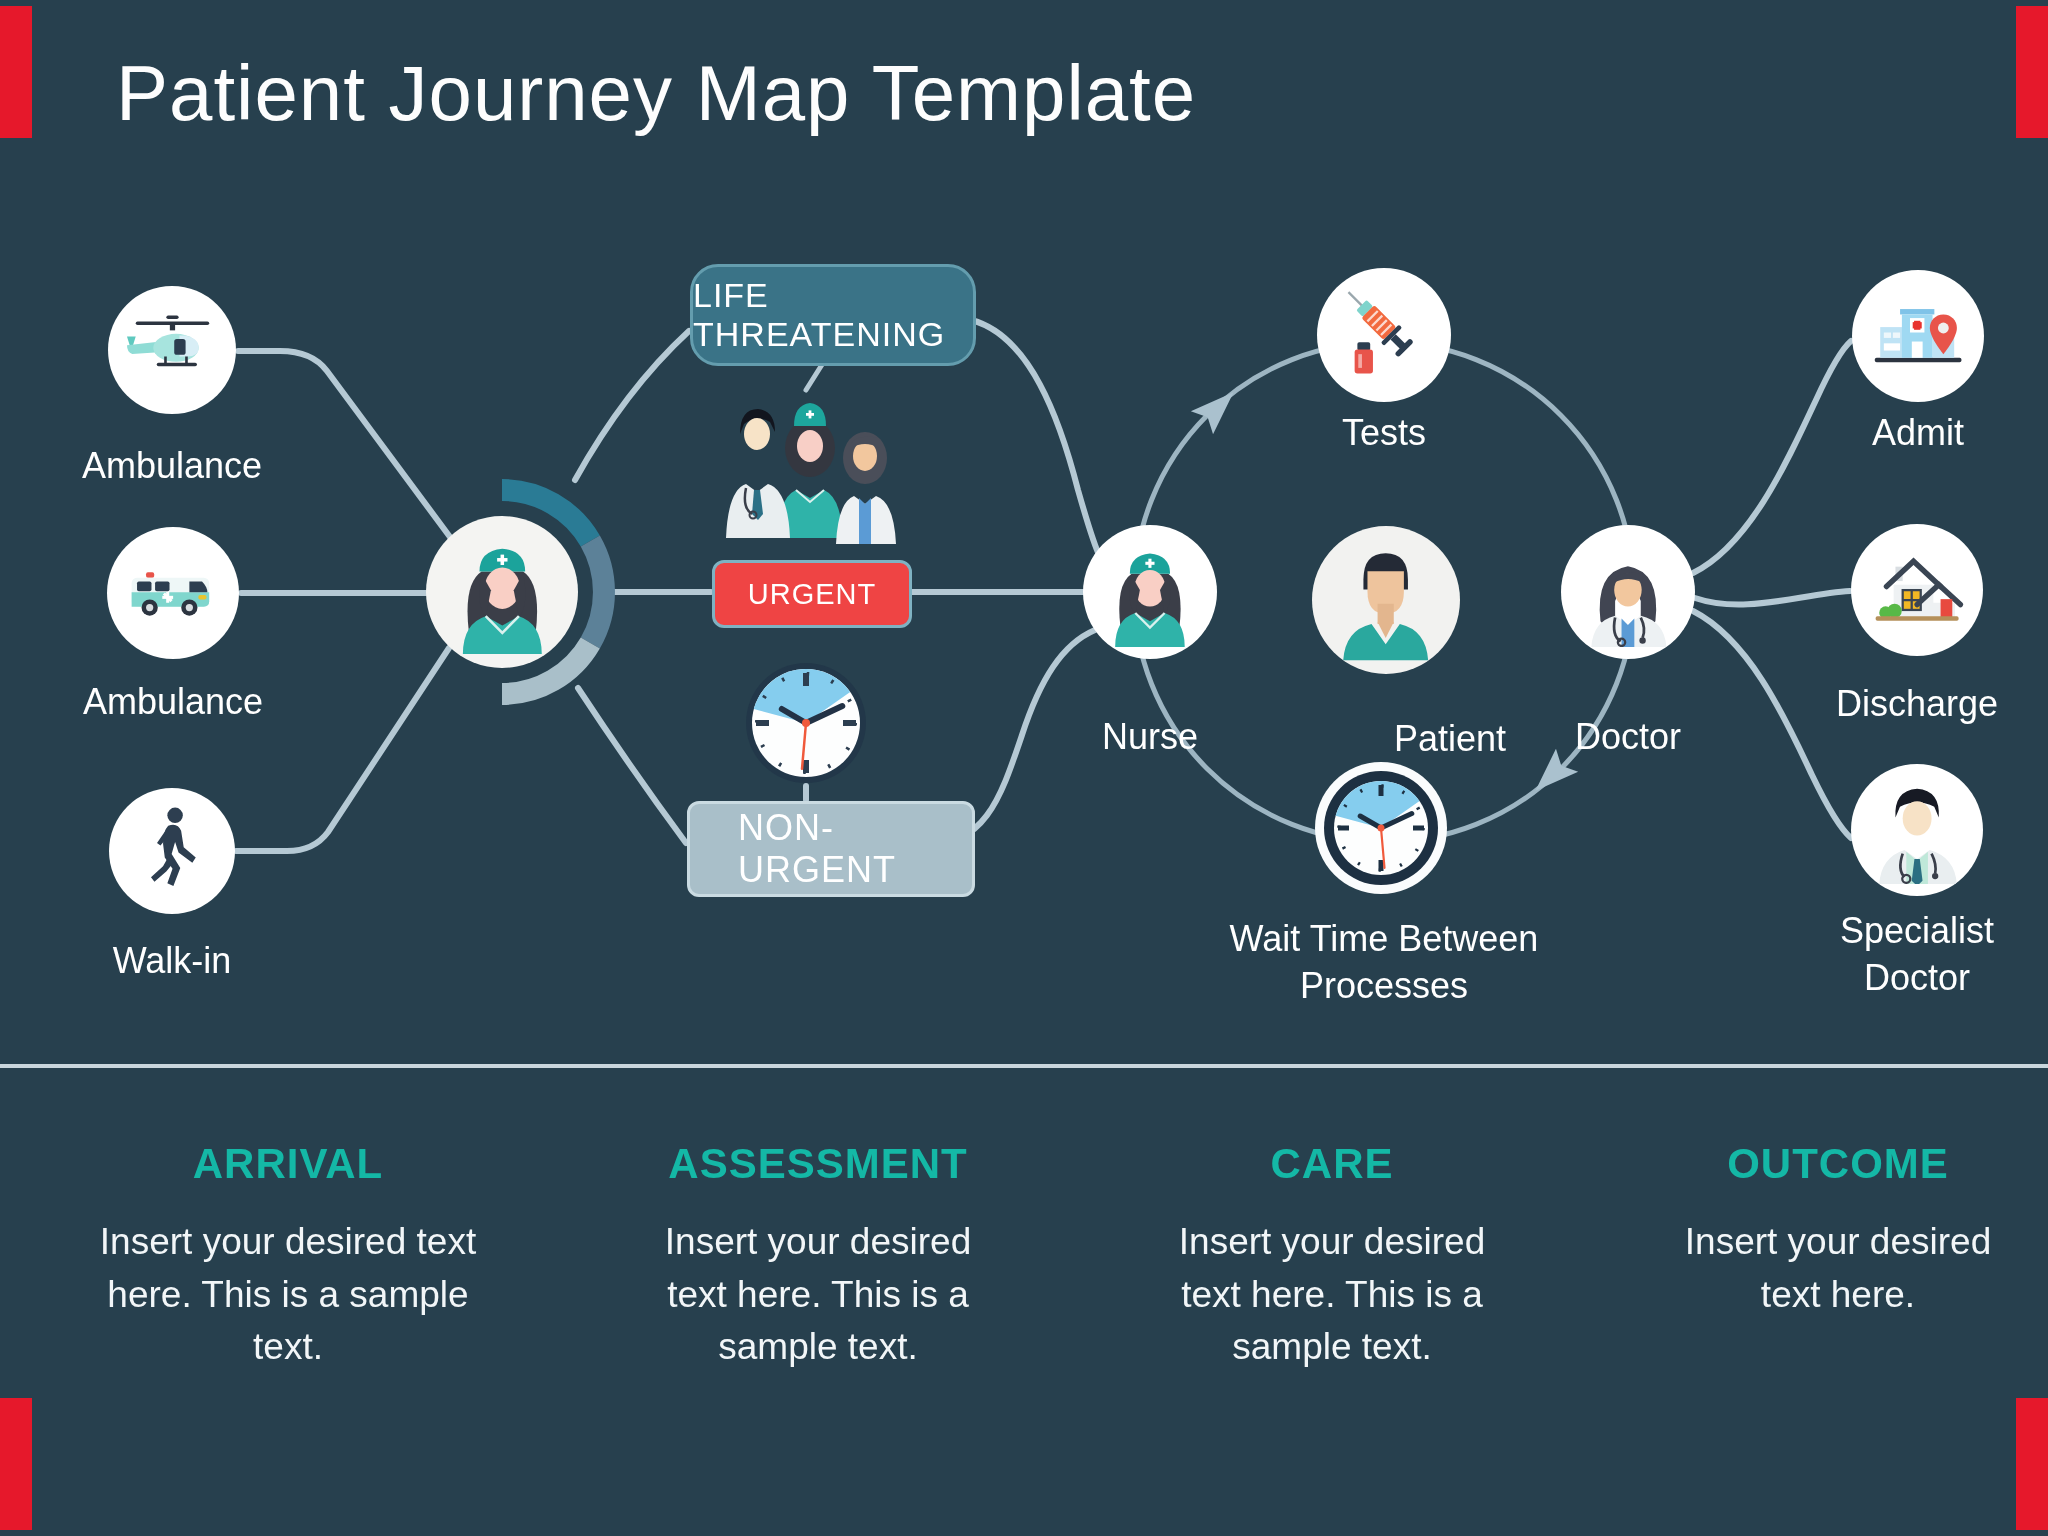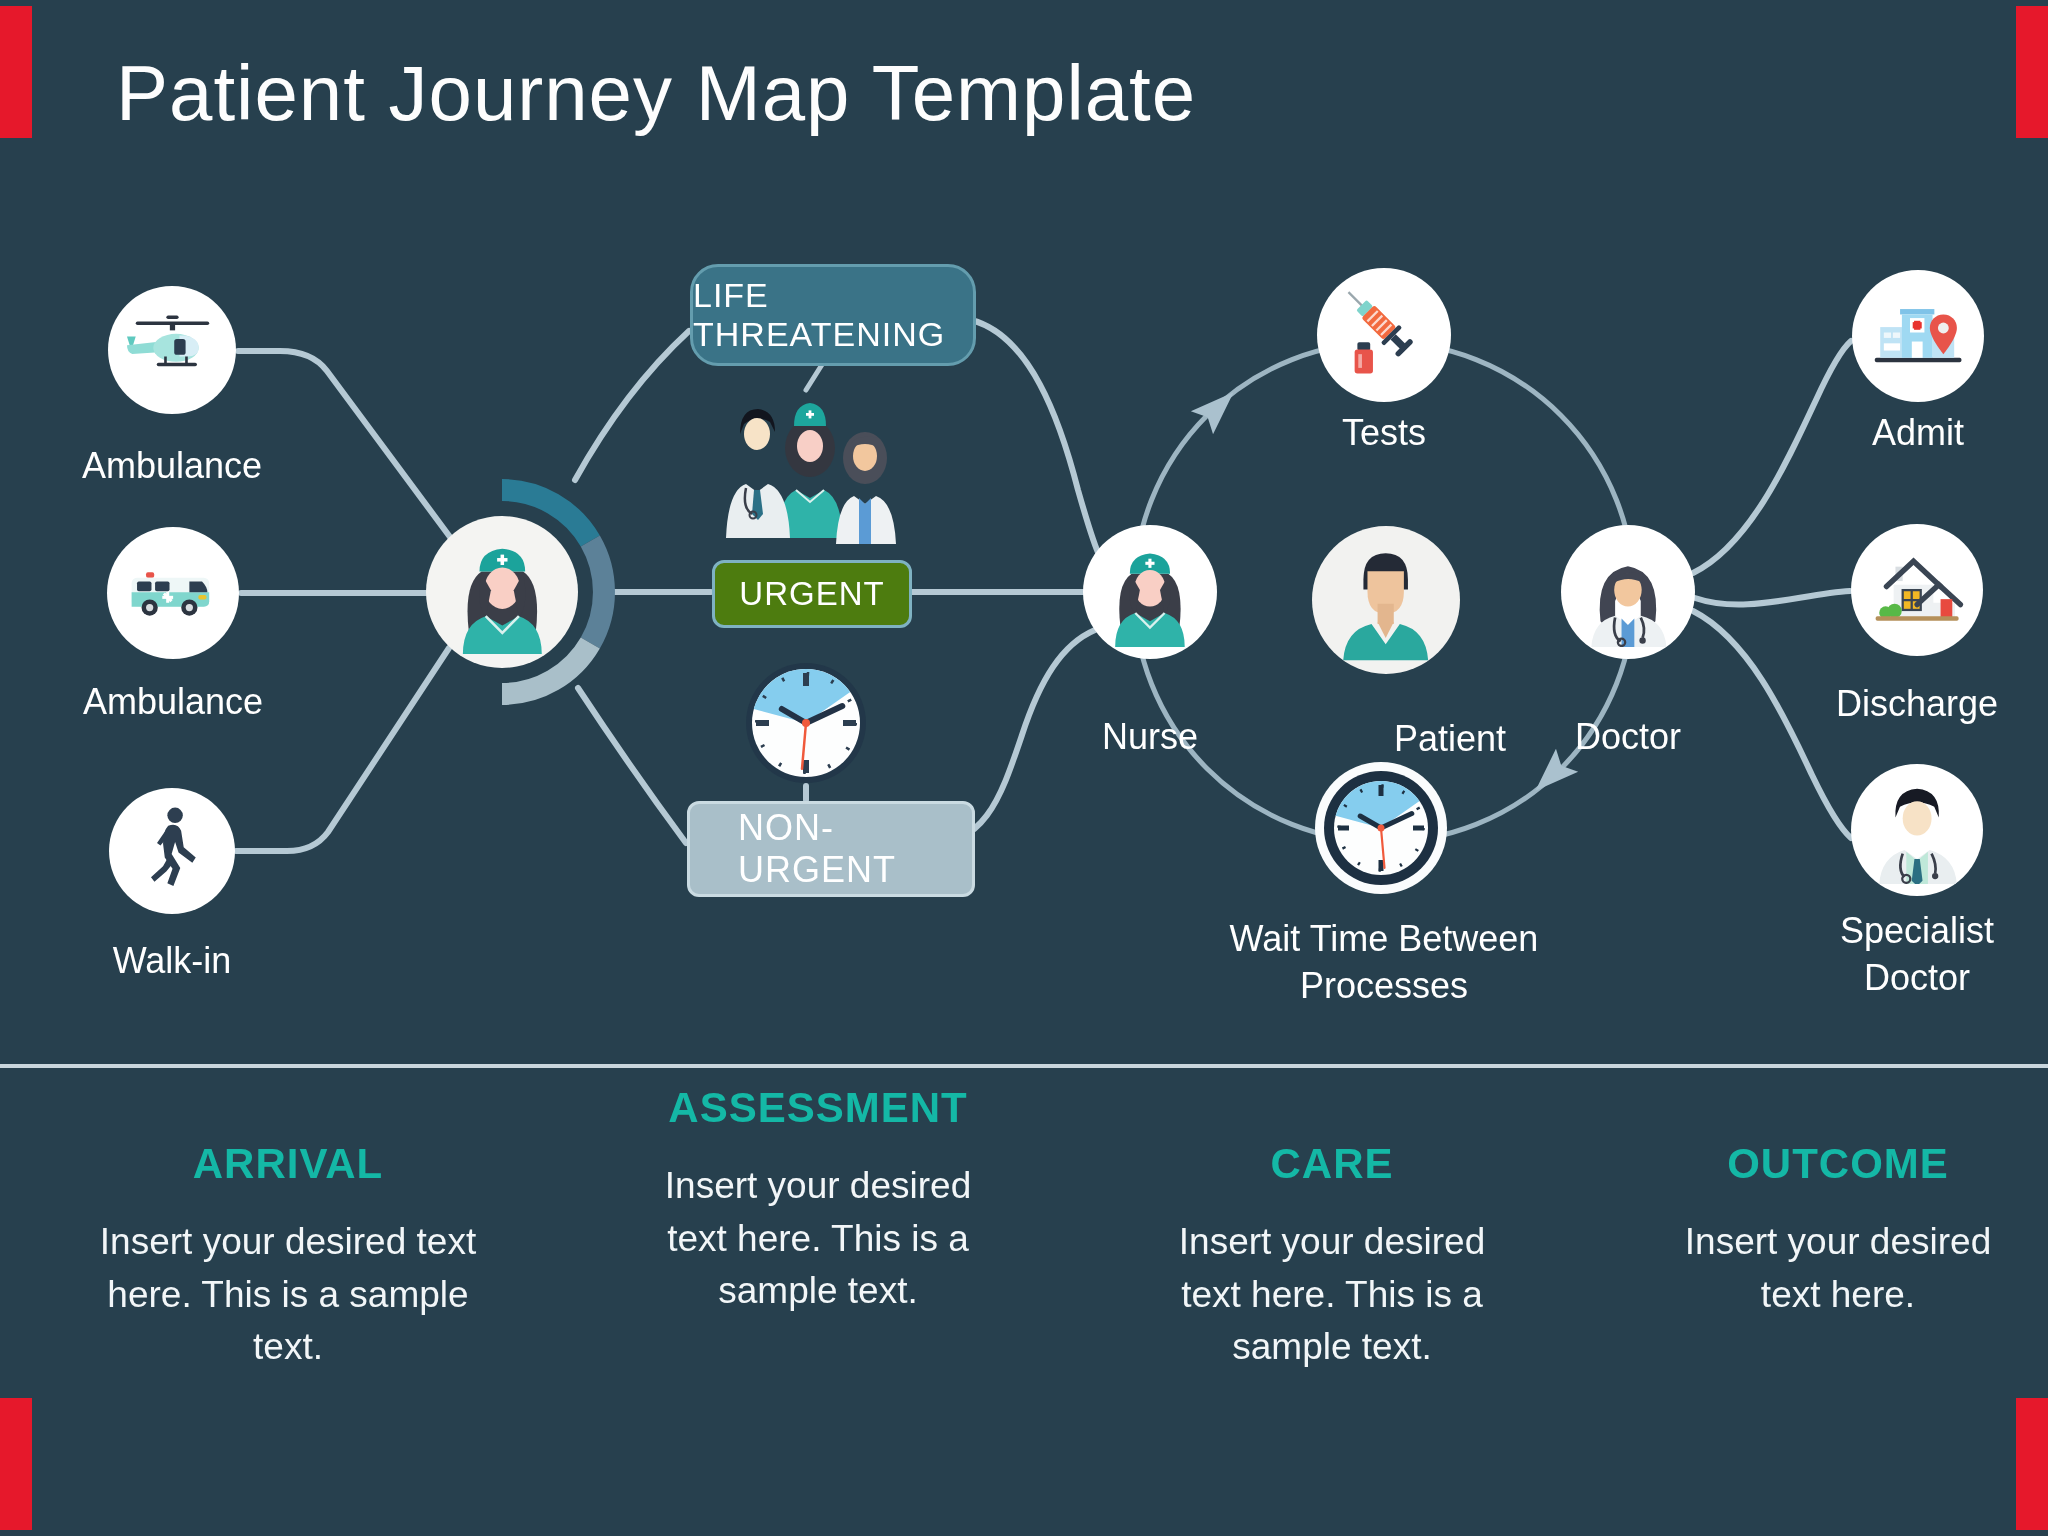--- a/index.html
+++ b/index.html
@@ -10,21 +10,21 @@
          font-weight:400;letter-spacing:1px;}
   .lines{position:absolute;left:0;top:0;}
   .circle{position:absolute;background:#ffffff;border-radius:50%;display:flex;
           align-items:center;justify-content:center;overflow:hidden;}
   .circle svg{width:82%;height:82%;}
   .label{position:absolute;transform:translateX(-50%);text-align:center;color:#ffffff;
          font-size:36px;line-height:1.3;}
   .badge{position:absolute;display:flex;align-items:center;justify-content:center;
          color:#ffffff;border-radius:12px;letter-spacing:1px;}
   .badge-lt{background:#3a7387;border:3px solid #649dae;font-size:34px;}
-  .badge-ur{background:#4d7c0f;border:3px solid #7fb2c2;font-size:33px;align-items:center;}
+  .badge-ur{background:#ef4444;border:3px solid #7fb2c2;font-size:29px;align-items:center;}
   .badge-nu{background:#a9bfc9;border:3px solid #cadbe2;font-size:36px;}
   .divider{position:absolute;left:0;top:1064px;width:2048px;height:4px;background:#c9d6dd;}
   .section{position:absolute;text-align:center;color:#f2f6f8;}
   .section h2{margin:0 0 28px 0;color:#14b8a6;font-size:42px;font-weight:700;letter-spacing:1px;}
   .section p{margin:0;font-size:37px;line-height:1.42;}
   .absvg{position:absolute;}
 </style>
 </head>
 <body>
 
@@ -320,21 +320,21 @@
     </svg>
   </div>
   <div class="label" style="left:1917px;top:908px;width:210px;">Specialist Doctor</div>
 
   <div class="divider"></div>
 
   <div class="section" style="left:73px;top:1140px;width:430px;">
     <h2>ARRIVAL</h2>
     <p>Insert your desired text here. This is a sample text.</p>
   </div>
-  <div class="section" style="left:648px;top:1084px;width:340px;">
+  <div class="section" style="left:648px;top:1140px;width:340px;">
     <h2>ASSESSMENT</h2>
     <p>Insert your desired text here. This is a sample text.</p>
   </div>
   <div class="section" style="left:1162px;top:1140px;width:340px;">
     <h2>CARE</h2>
     <p>Insert your desired text here. This is a sample text.</p>
   </div>
   <div class="section" style="left:1668px;top:1140px;width:340px;">
     <h2>OUTCOME</h2>
     <p>Insert your desired text here.</p>

